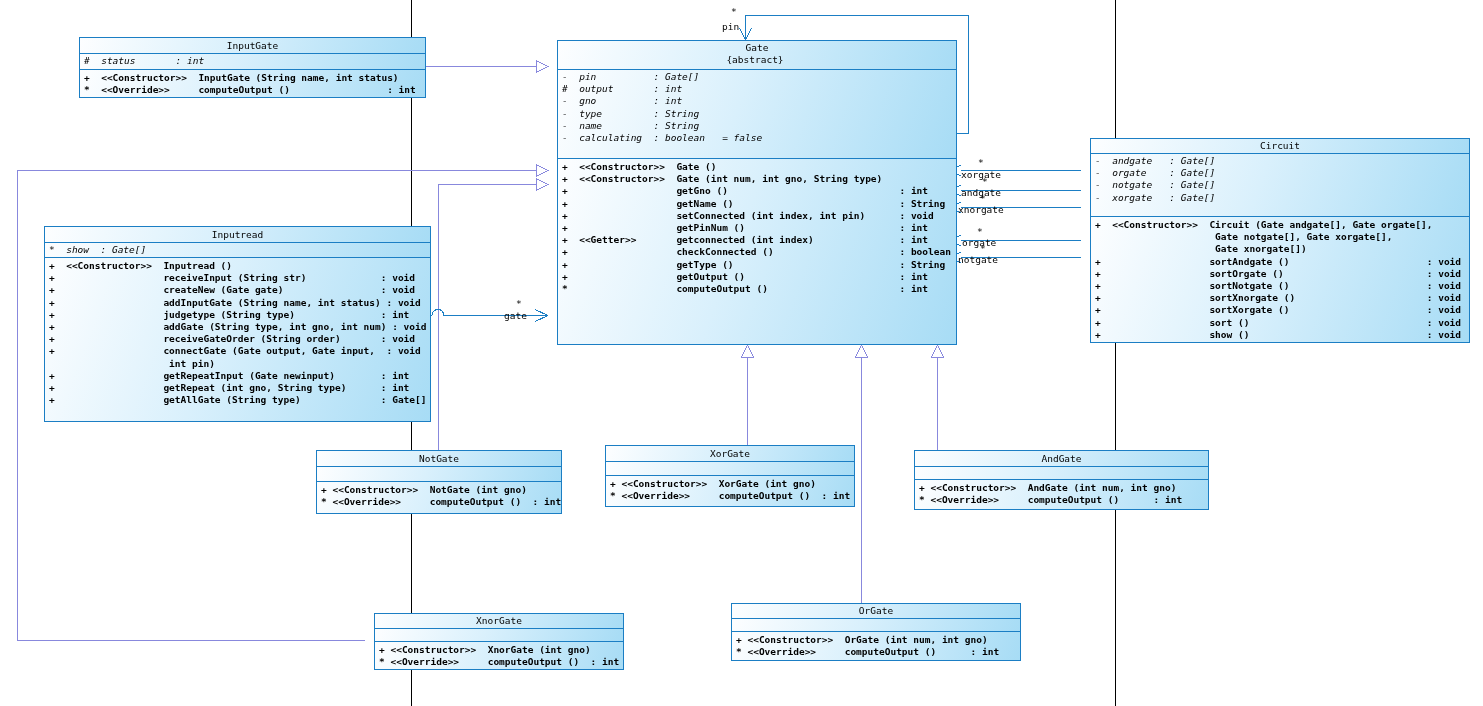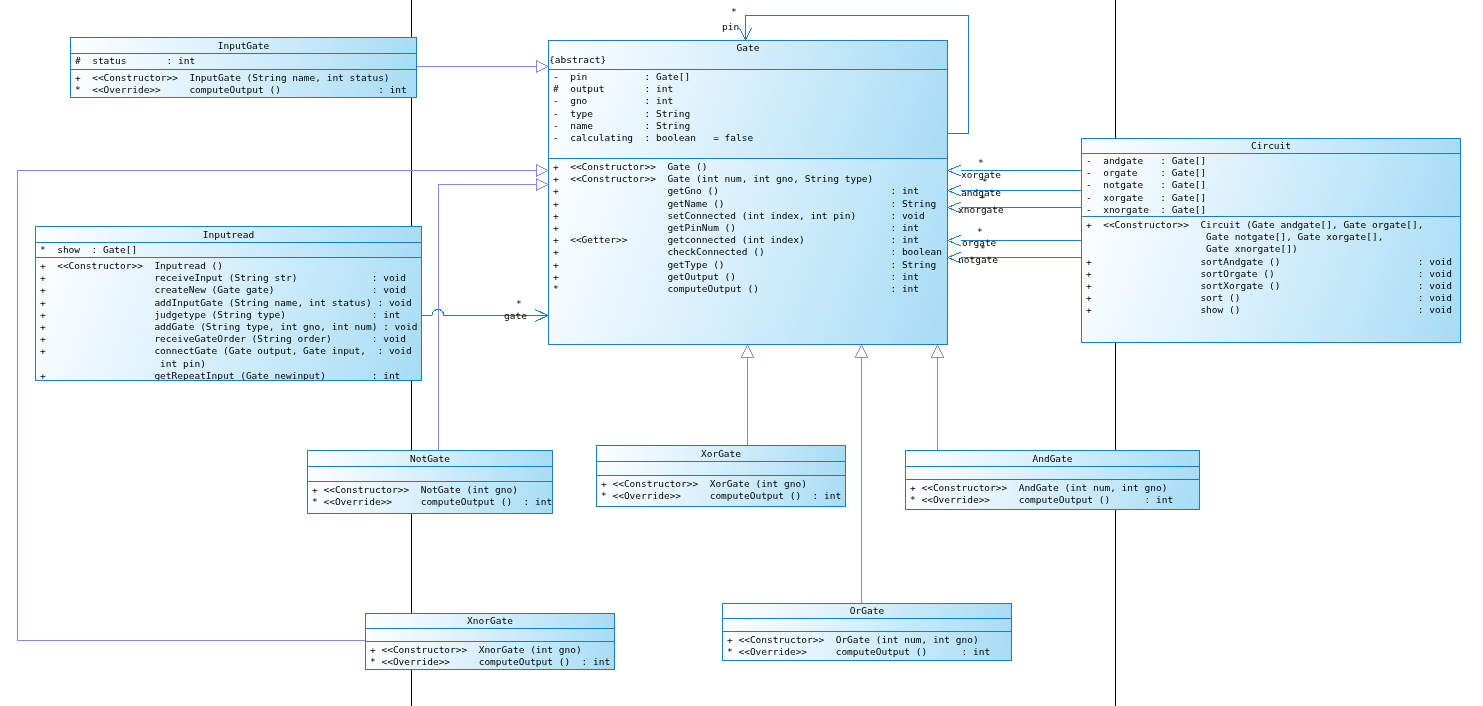--- a/index.html
+++ b/index.html
@@ -1,27 +1,27 @@
 <!DOCTYPE html>
 <html><head>
 <meta charset="utf-8">
 <style>
   html,body{margin:0;padding:0;background:#fff;}
   #canvas{position:relative;width:1483px;height:706px;background:#fff;overflow:hidden;
           font-family:"DejaVu Sans Mono",monospace;}
   #wires{position:absolute;left:0;top:0;z-index:1;}
   .uml-class{position:absolute;z-index:2;border:1px solid #1b7ec4;display:flex;flex-direction:column;
-             box-sizing:border-box;font-size:9.5px;color:#000;}
+             box-sizing:border-box;font-size:9.5px;color:#000;margin-left:9px;}
   .comp{background:linear-gradient(110deg,#fdfeff 0%,#d9f0fc 45%,#a7dcf5 100%);box-sizing:border-box;}
   .title{display:flex;align-items:center;justify-content:center;flex:0 0 auto;}
   .title2{flex:0 0 auto;padding:1px 0;}
   .tname{text-align:center;line-height:12px;}
-  .tabstract{text-align:left;padding-right:4px;line-height:12px;}
-  .attrs{border-top:1px solid #1b7ec4;flex:0 0 auto;padding:1px 4px;overflow:hidden;}
-  .ops{border-top:1px solid #1b7ec4;flex:1 1 auto;padding:2px 4px;overflow:hidden;}
+  .tabstract{text-align:center;padding-right:4px;line-height:12px;}
+  .attrs{border-top:1px solid #1b7ec4;flex:0 0 auto;padding:1px 4px;overflow:hidden;font-style:italic;}
+  .ops{border-top:1px solid #1b7ec4;flex:1 1 auto;padding:2px 4px;overflow:hidden;font-weight:bold;}
   .row{white-space:pre;line-height:12.2px;}
   .lbl{font-size:9.5px;fill:#000;font-family:"DejaVu Sans Mono",monospace;}
 </style>
 </head>
 <body>
 
 <div id="canvas">
 
   <svg id="wires" width="1483" height="706" viewBox="0 0 1483 706" shape-rendering="crispEdges">
 
@@ -139,21 +139,21 @@
         <div class="row">+                   setConnected (int index, int pin)      : void</div>
         <div class="row">+                   getPinNum ()                           : int</div>
         <div class="row">+  &lt;&lt;Getter&gt;&gt;       getconnected (int index)               : int</div>
         <div class="row">+                   checkConnected ()                      : boolean</div>
         <div class="row">+                   getType ()                             : String</div>
         <div class="row">+                   getOutput ()                           : int</div>
         <div class="row">*                   computeOutput ()                       : int</div>
       </div>
   </div>
 
-  <div class="uml-class" style="left:35px;top:226px;width:387px;height:155px">
+  <div class="uml-class" style="left:35px;top:226px;width:387px;height:196px">
     <div class="comp title" style="height:15px">
         <span class="tname">Inputread</span>
       </div>
     <div class="comp attrs" style="height:15px">
         <div class="row">*  show  : Gate[]</div>
       </div>
     <div class="comp ops">
         <div class="row">+  &lt;&lt;Constructor&gt;&gt;  Inputread ()</div>
         <div class="row">+                   receiveInput (String str)             : void</div>
         <div class="row">+                   createNew (Gate gate)                 : void</div>
@@ -171,28 +171,29 @@
 
   <div class="uml-class" style="left:1081px;top:138px;width:380px;height:205px">
     <div class="comp title" style="height:14px">
         <span class="tname">Circuit</span>
       </div>
     <div class="comp attrs" style="height:63px">
         <div class="row">-  andgate   : Gate[]</div>
         <div class="row">-  orgate    : Gate[]</div>
         <div class="row">-  notgate   : Gate[]</div>
         <div class="row">-  xorgate   : Gate[]</div>
-        <div class="row">-  xnorgate  : Gate[]</div>
       </div>
     <div class="comp ops">
         <div class="row">+  &lt;&lt;Constructor&gt;&gt;  Circuit (Gate andgate[], Gate orgate[],
                      Gate notgate[], Gate xorgate[],
                      Gate xnorgate[])</div>
         <div class="row">+                   sortAndgate ()                        : void</div>
         <div class="row">+                   sortOrgate ()                         : void</div>
+        <div class="row">+                   sortNotgate ()                        : void</div>
+        <div class="row">+                   sortXnorgate ()                       : void</div>
         <div class="row">+                   sortXorgate ()                        : void</div>
         <div class="row">+                   sort ()                               : void</div>
         <div class="row">+                   show ()                               : void</div>
       </div>
   </div>
 
   <div class="uml-class" style="left:307px;top:450px;width:246px;height:64px">
     <div class="comp title" style="height:15px">
         <span class="tname">NotGate</span>
       </div>

